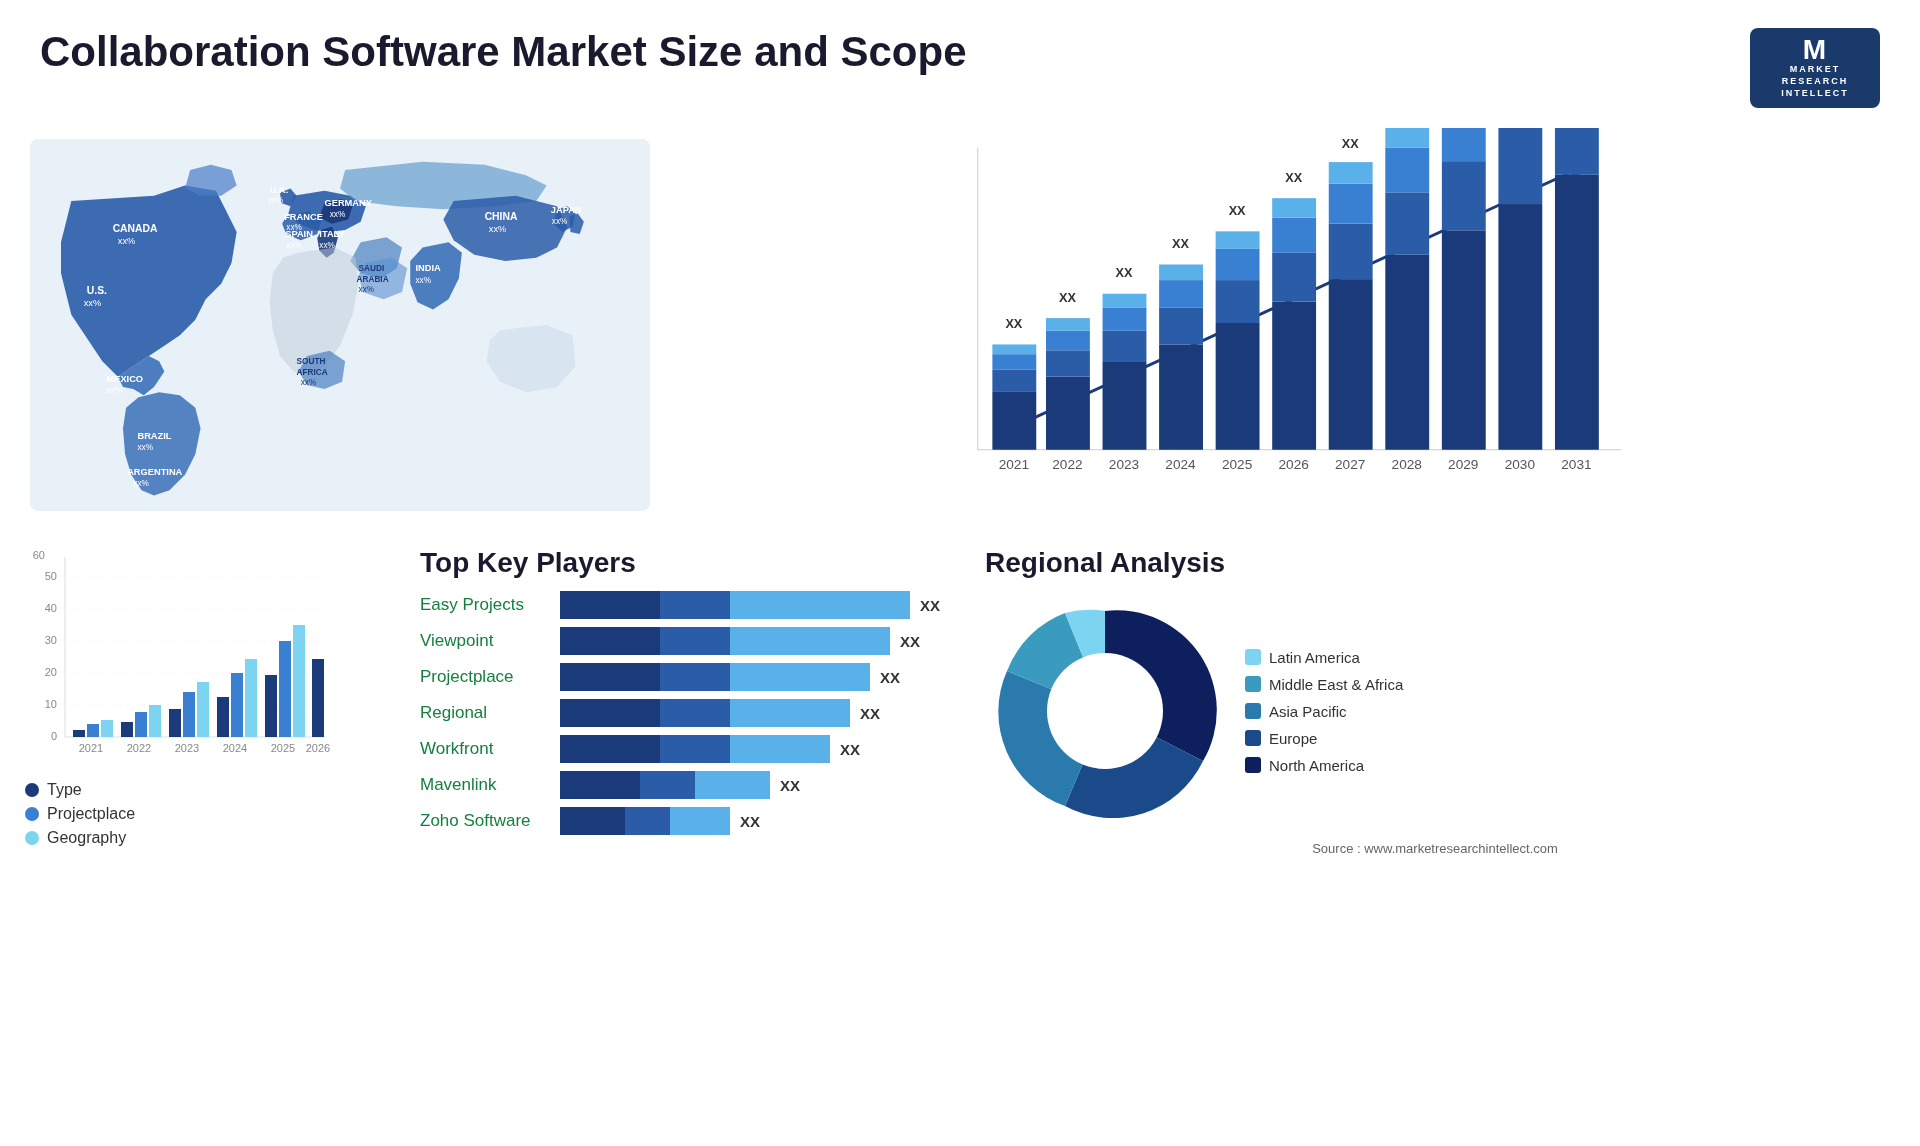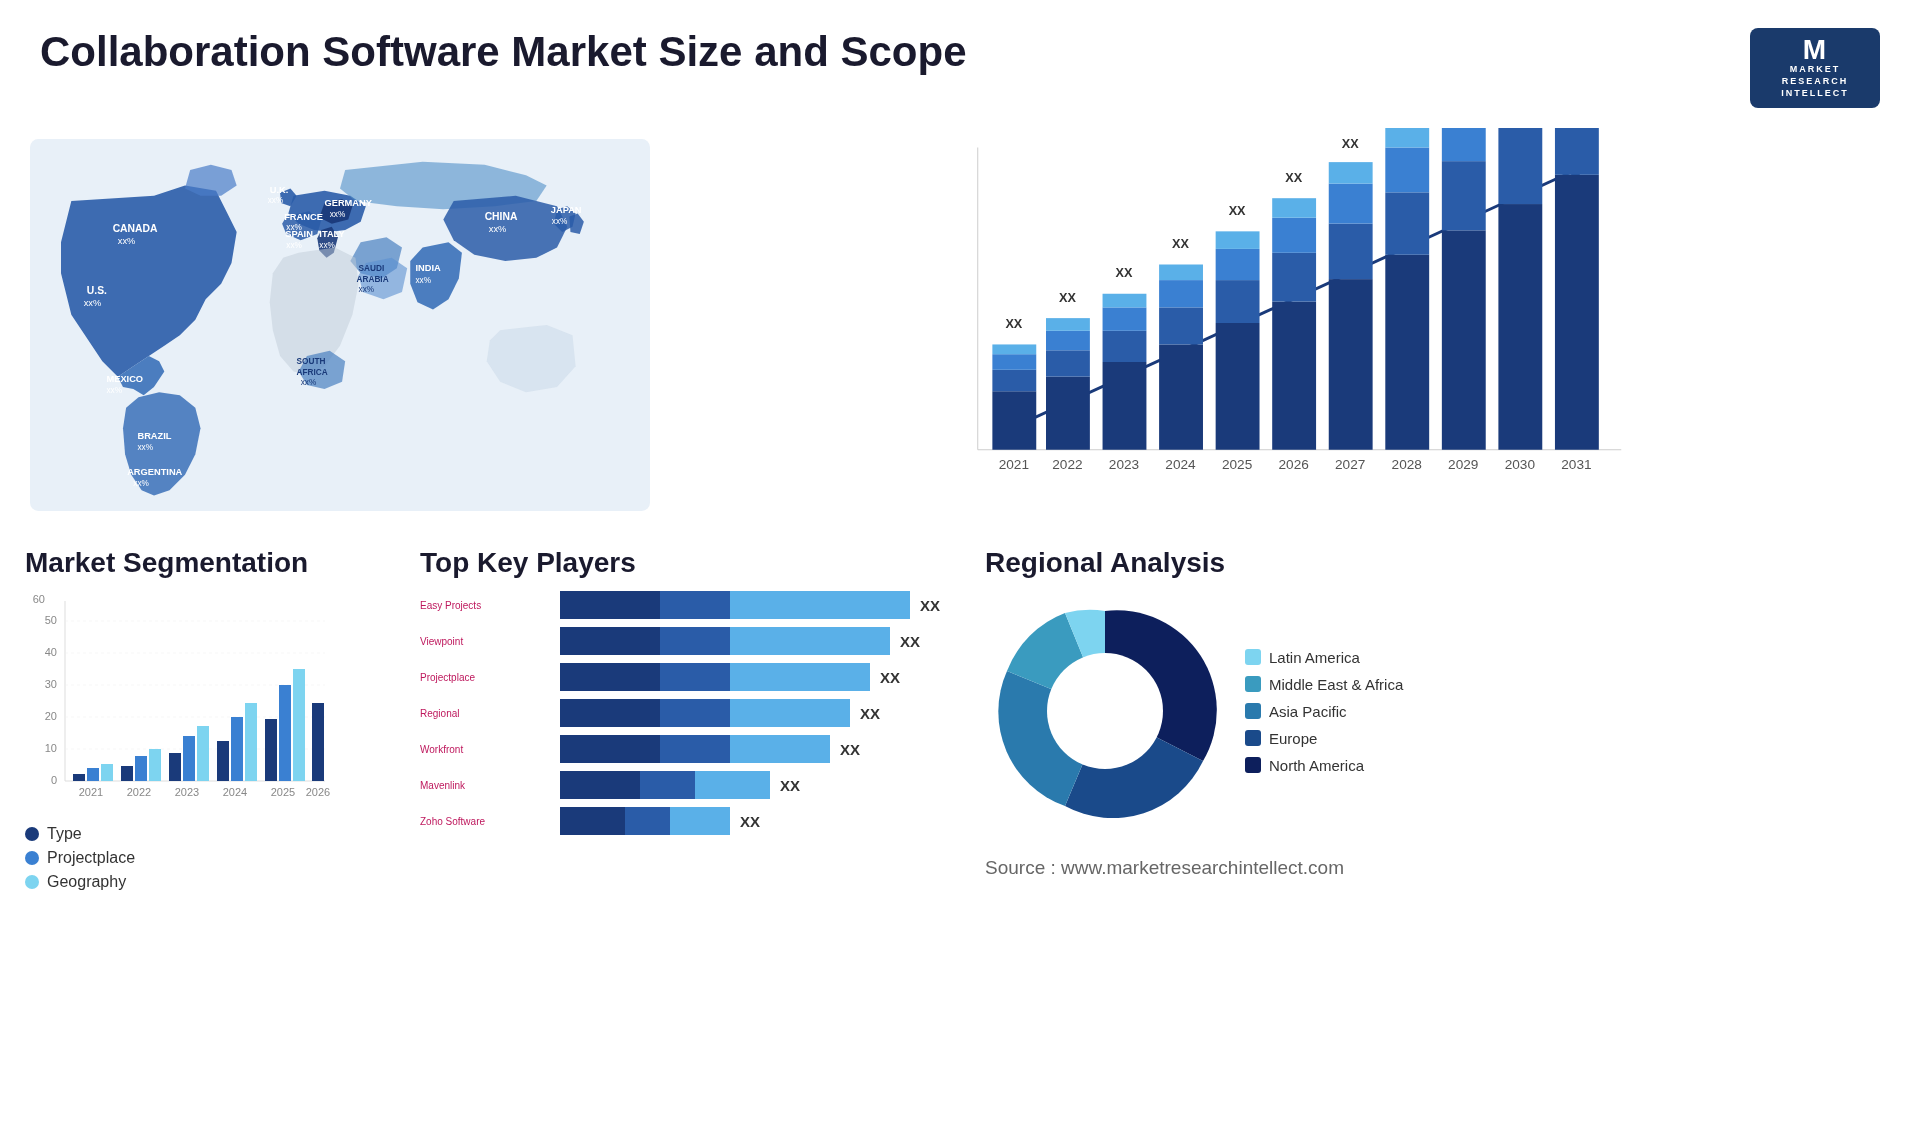--- a/index.html
+++ b/index.html
@@ -128,22 +128,22 @@
       gap: 8px;
       margin-top: 5px;
     }
     .player-row {
       display: flex;
       align-items: center;
       gap: 10px;
     }
     .player-name {
       width: 130px;
-      font-size: 10px;
-      color: #be185d;
+      font-size: 17px;
+      color: #15803d;
       flex-shrink: 0;
     }
     .player-bar-container {
       flex: 1;
       height: 28px;
       display: flex;
       align-items: center;
       gap: 4px;
     }
     .player-xx {
@@ -380,21 +380,20 @@
       <text x="548" y="350" text-anchor="middle" font-size="14" fill="#555" font-family="Arial">2029</text>
       <text x="606" y="350" text-anchor="middle" font-size="14" fill="#555" font-family="Arial">2030</text>
       <text x="664" y="350" text-anchor="middle" font-size="14" fill="#555" font-family="Arial">2031</text>
     </svg>
   </div>
 </div>
 
 <div class="bottom-grid">
 
   <div class="segmentation-section">
-    <div class="section-title">Market Segmentation</div>
     <svg viewBox="0 0 320 230" width="320" height="230">
 
       <line x1="40" y1="10" x2="40" y2="190" stroke="#ddd" stroke-width="1"></line>
       <line x1="40" y1="190" x2="300" y2="190" stroke="#ddd" stroke-width="1"></line>
       <line x1="40" y1="158" x2="300" y2="158" stroke="#eee" stroke-width="0.5" stroke-dasharray="3,3"></line>
       <line x1="40" y1="126" x2="300" y2="126" stroke="#eee" stroke-width="0.5" stroke-dasharray="3,3"></line>
       <line x1="40" y1="94" x2="300" y2="94" stroke="#eee" stroke-width="0.5" stroke-dasharray="3,3"></line>
       <line x1="40" y1="62" x2="300" y2="62" stroke="#eee" stroke-width="0.5" stroke-dasharray="3,3"></line>
       <line x1="40" y1="30" x2="300" y2="30" stroke="#eee" stroke-width="0.5" stroke-dasharray="3,3"></line>
 
@@ -579,16 +578,16 @@
         <div class="reg-legend-item">
           <div class="reg-legend-color" style="background:#1a4a8a;"></div>
           <span>Europe</span>
         </div>
         <div class="reg-legend-item">
           <div class="reg-legend-color" style="background:#0d1f5c;"></div>
           <span>North America</span>
         </div>
       </div>
     </div>
-    <div style="margin-top: 26px; font-size: 19px; color: #666; text-align: left; padding-right: 10px;">Source : www.marketresearchintellect.com</div>
+    <div style="margin-top: 10px; font-size: 13px; color: #666; text-align: center; padding-right: 10px;">Source : www.marketresearchintellect.com</div>
   </div>
 
 </div>
 
 </body></html>

